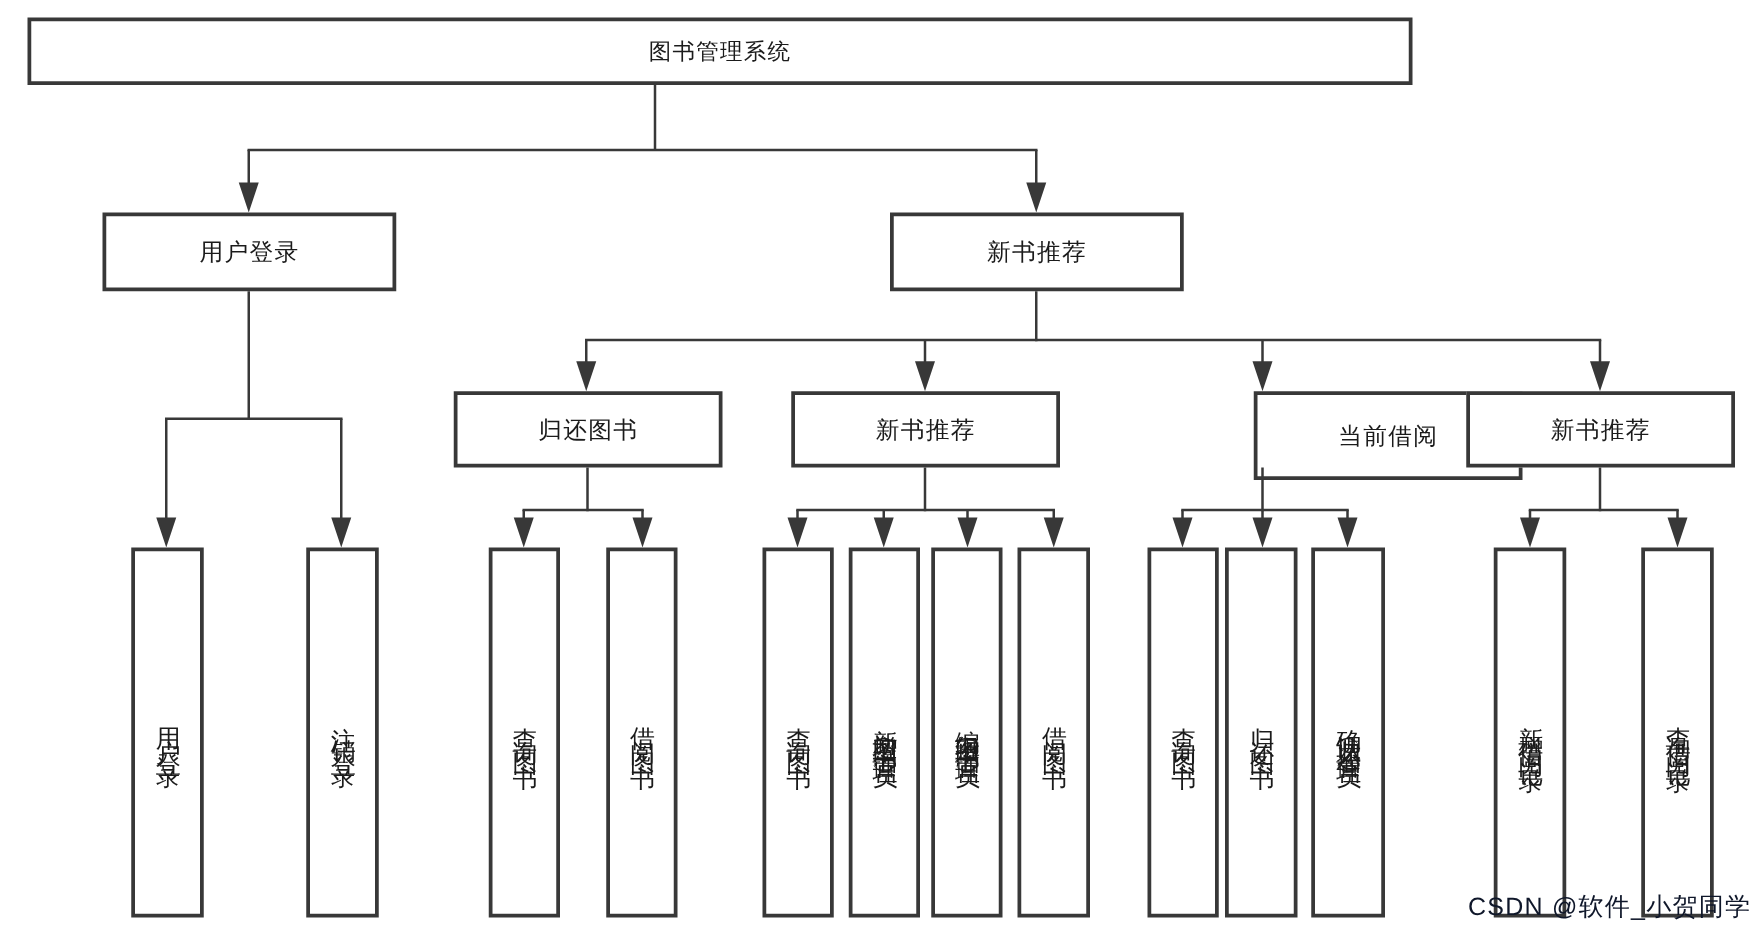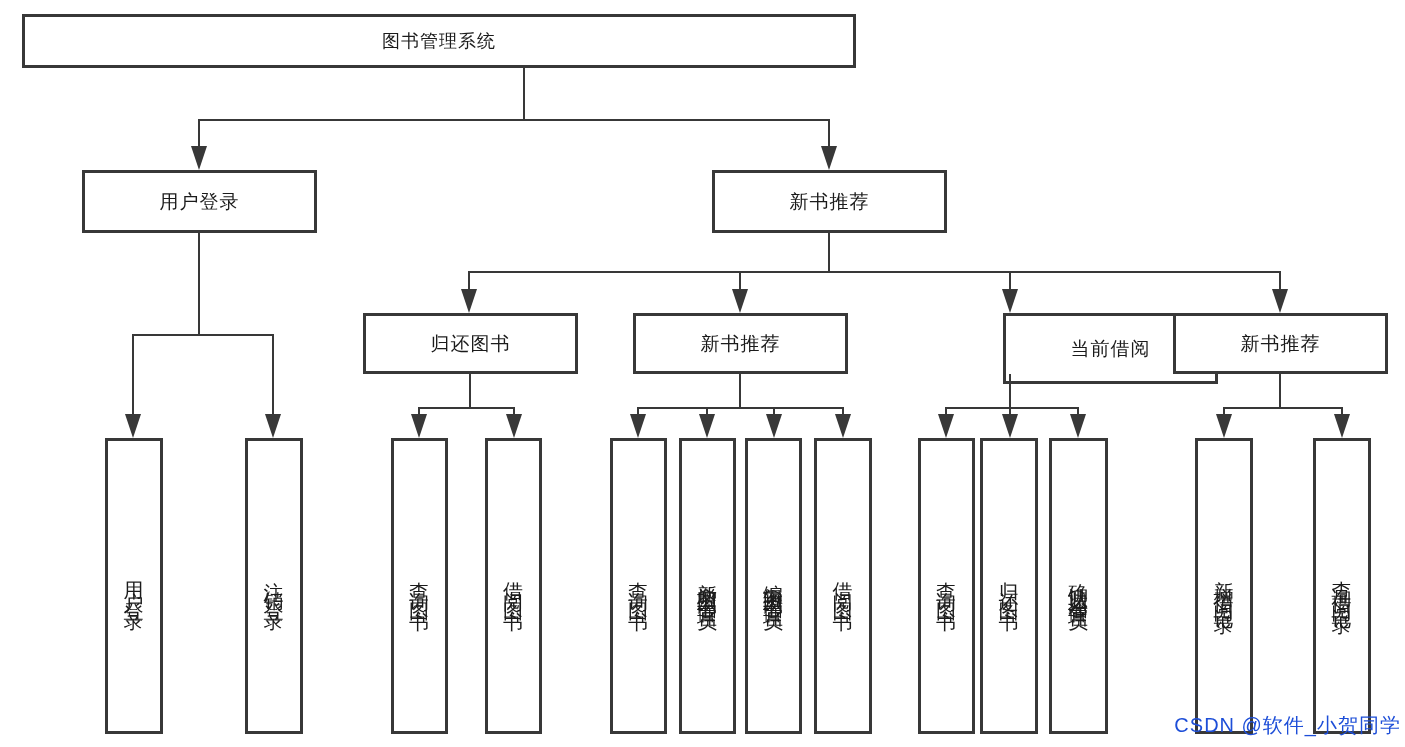--- a/index.html
+++ b/index.html
@@ -23,29 +23,29 @@
   }
   .hline{position:absolute;height:2px;background:#383838;}
   .vline{position:absolute;width:2px;background:#383838;}
   .arrow{
     position:absolute;width:0;height:0;
     border-left:8px solid transparent;border-right:8px solid transparent;
     border-top:24px solid #383838;
   }
   .watermark{
     position:absolute;right:4px;bottom:8px;font-size:20px;letter-spacing:1px;
-    color:#1d4ed8;z-index:5;
+    color:#0f172a;z-index:5;
   }
 </style>
 </head>
 <body>
 
 <div class="canvas">
 
-  <div class="box root" style="left:22px;top:14px;width:834px;height:54px;">
+  <div class="box root" style="left:22px;top:14px;width:1108px;height:54px;">
     <span class="lbl">图书管理系统</span>
   </div>
 
   <div class="vline" style="left:523px;top:67px;height:53px;"></div>
   <div class="hline" style="left:198px;top:119px;width:632px;"></div>
   <div class="vline" style="left:198px;top:120px;height:28px;"></div>
   <div class="arrow" style="left:191px;top:146px;"></div>
   <div class="vline" style="left:828px;top:120px;height:28px;"></div>
   <div class="arrow" style="left:821px;top:146px;"></div>
 

